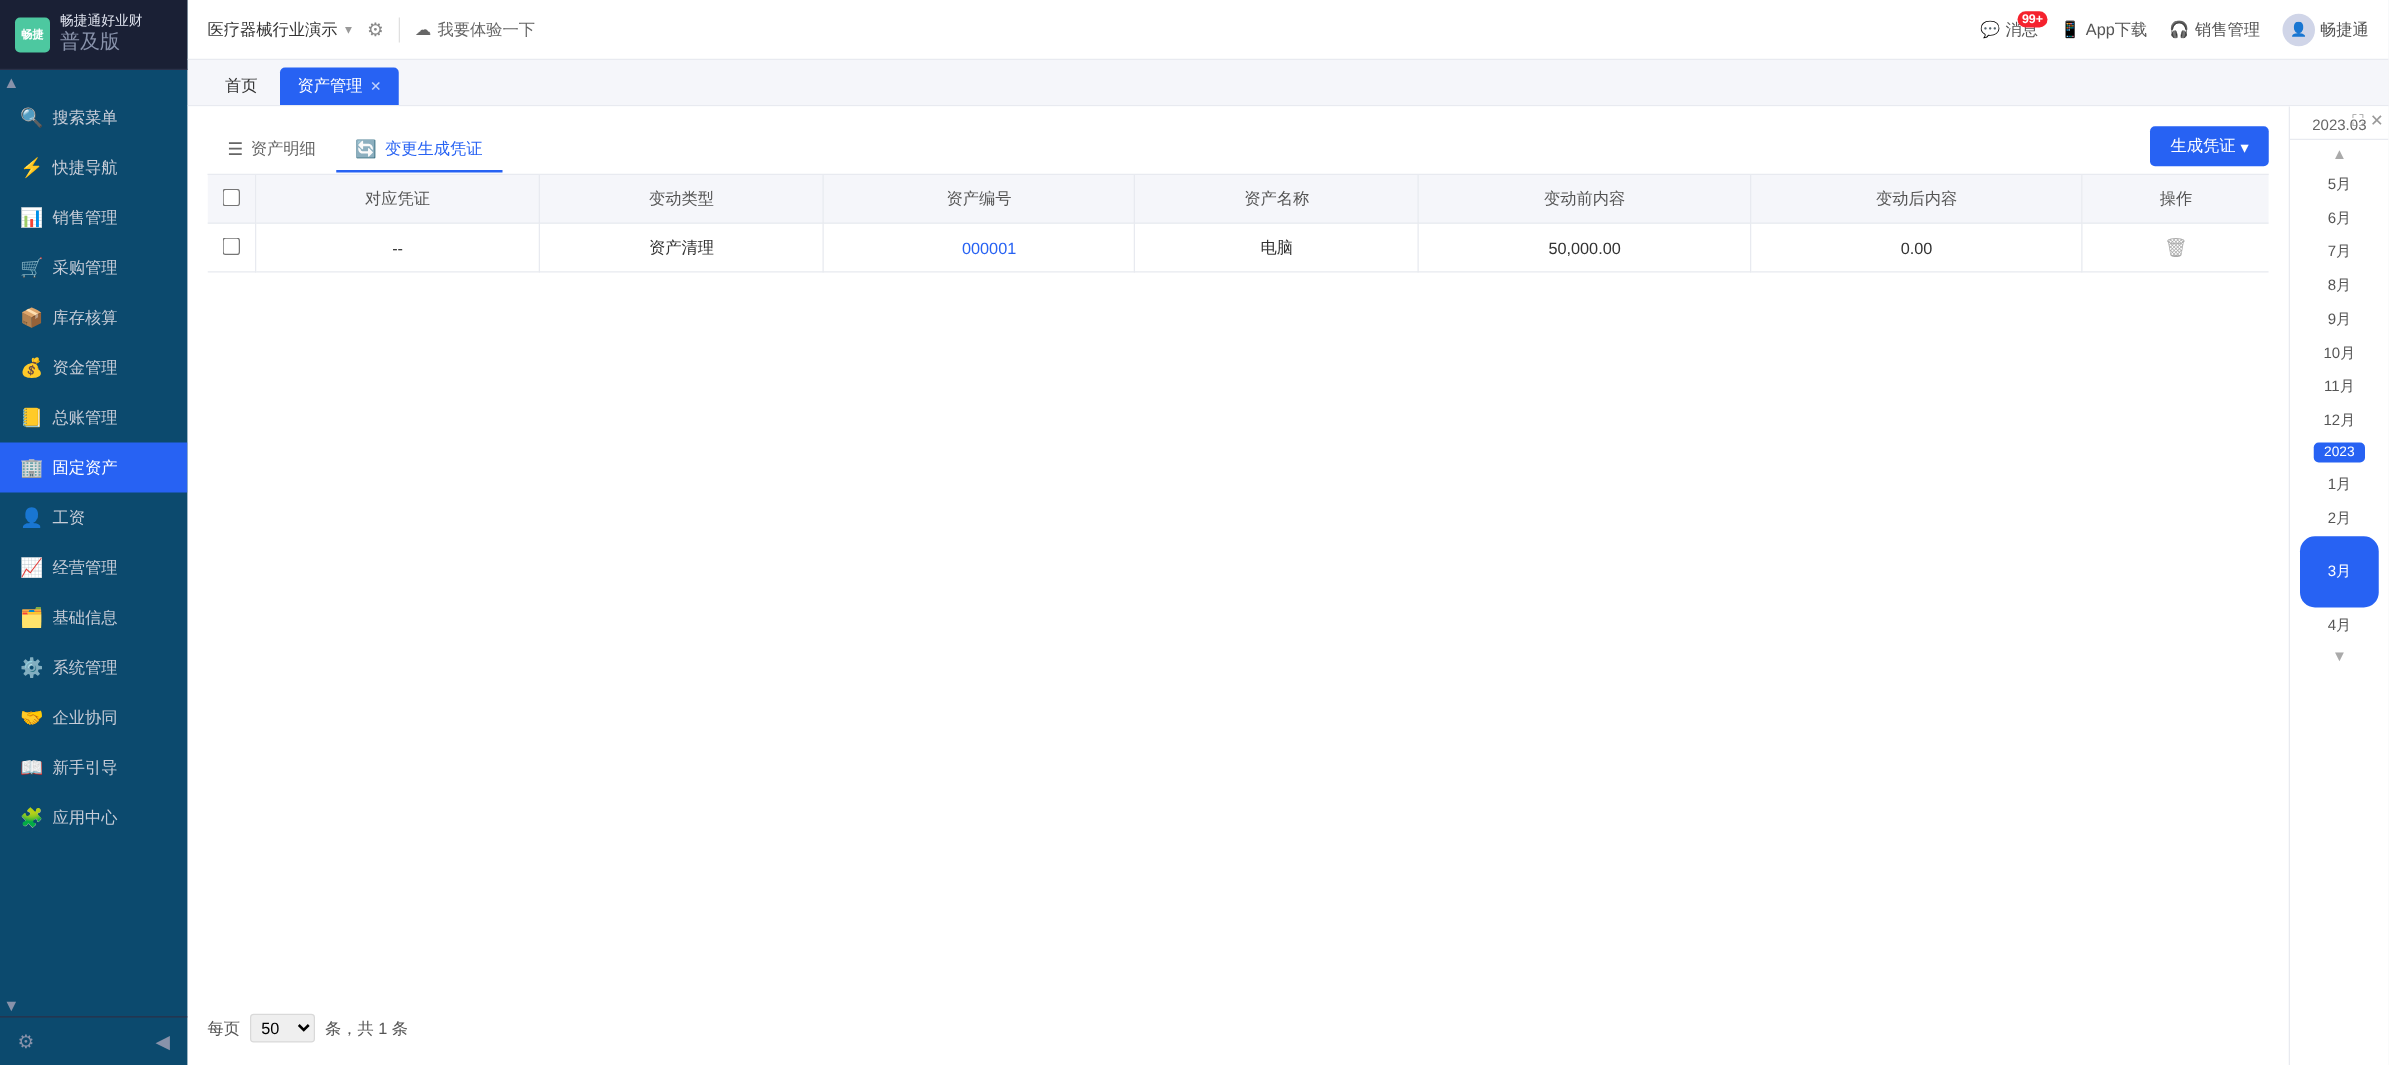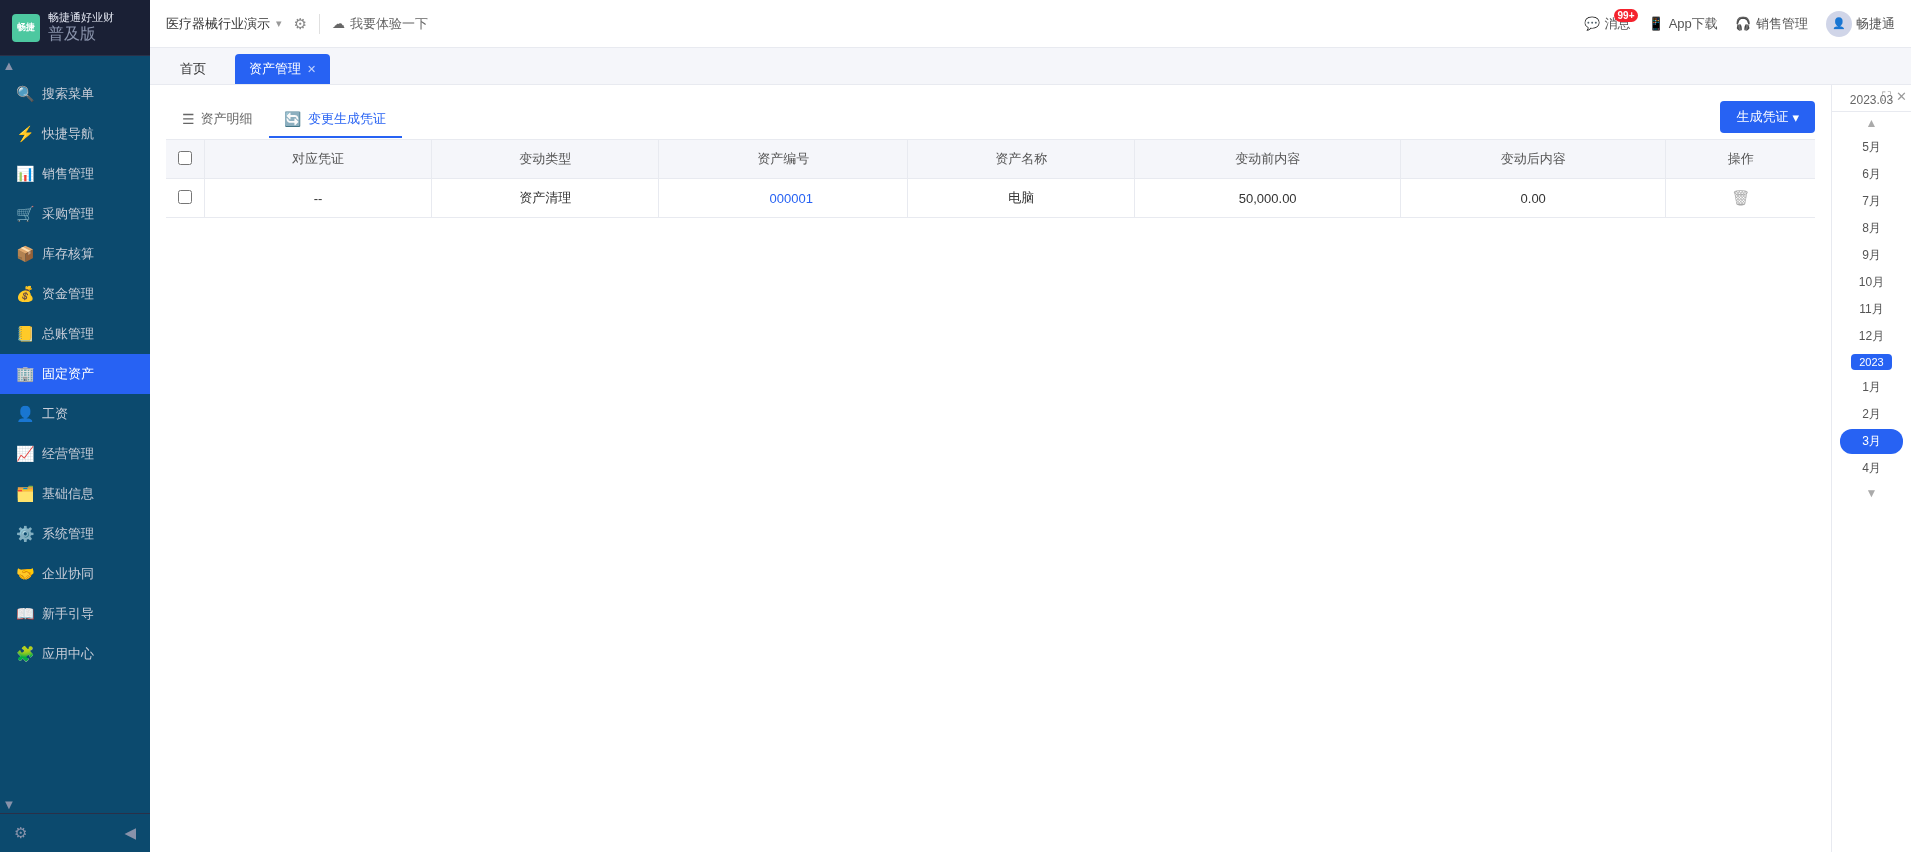--- a/index.html
+++ b/index.html
@@ -156,21 +156,21 @@
       color: #555;
     }
 
     
     .tabs-bar {
       background: #f5f6fa;
       display: flex;
       align-items: flex-end;
       padding: 6px 16px 0;
       border-bottom: 1px solid #e8eaf0;
-      gap: 15px;
+      gap: 4px;
     }
     .tab {
       padding: 6px 14px;
       border-radius: 4px 4px 0 0;
       cursor: pointer;
       font-size: 13px;
       color: #666;
       background: #e8eaf0;
       display: flex;
       align-items: center;
@@ -345,21 +345,21 @@
       padding: 5px 8px;
       font-size: 12px;
       color: #555;
       cursor: pointer;
     }
     .calendar-month.active-month {
       background: #2762f3;
       color: white;
       border-radius: 12px;
       margin: 1px 8px;
-      padding: 4px 0;
+      padding: 20px 0;
     }
     .calendar-arrow {
       display: flex;
       align-items: center;
       justify-content: center;
       padding: 4px;
       cursor: pointer;
       color: #aaa;
       font-size: 12px;
     }
@@ -546,20 +546,30 @@
               <td>50,000.00</td>
               <td>0.00</td>
               <td>
                 <span class="delete-icon">🗑</span>
               </td>
             </tr>
           </tbody>
         </table>
       </div>
 
+      <div class="pagination-bar">
+        <span>每页</span>
+        <select class="page-size-select">
+          <option value="10">10</option>
+          <option value="20">20</option>
+          <option value="50" selected="">50</option>
+          <option value="100">100</option>
+        </select>
+        <span>条，共 1 条</span>
+      </div>
     </div>
 
     <div class="calendar-panel">
       <span class="calendar-expand">⛶</span>
       <span class="calendar-close">✕</span>
       <div class="calendar-panel-header">
         <span>2023.03</span>
       </div>
       <div class="calendar-scroll">
         <div class="calendar-arrow">▲</div>

